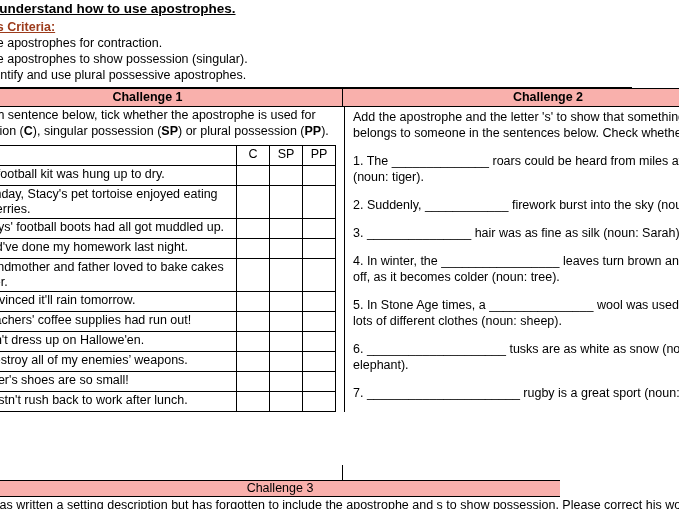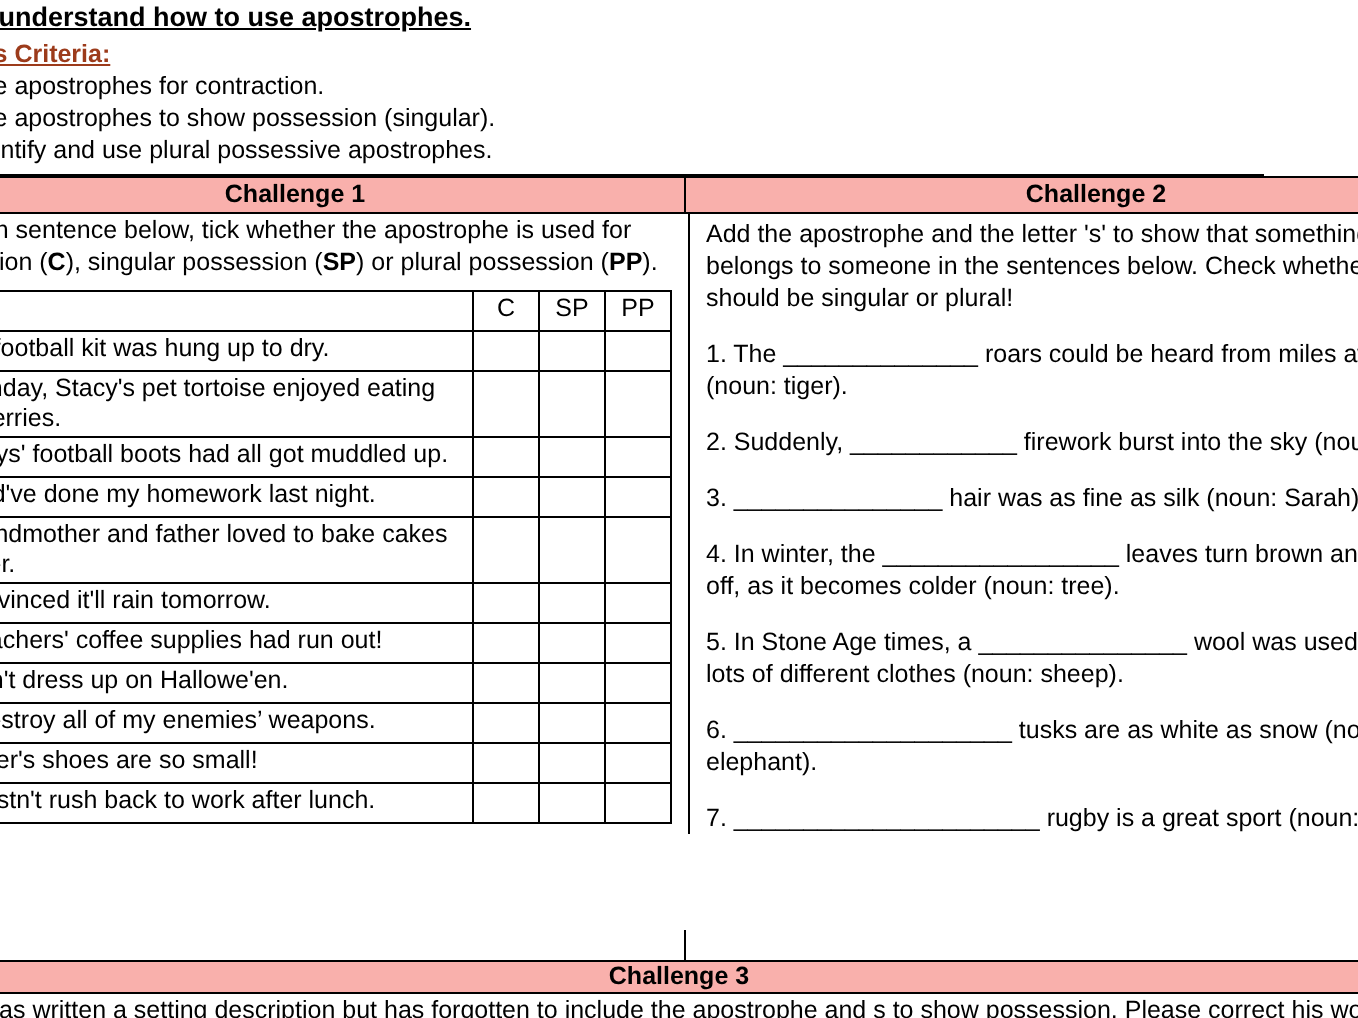--- a/index.html
+++ b/index.html
@@ -145,27 +145,27 @@
     padding-top: 12px;
     white-space: nowrap;
   }
   .q .wrap2 { display: block; white-space: nowrap; }
 
   
   .c3-band {
     position: absolute;
     left: 0;
     top: 480px;
-    width: 679px;
+    width: 560px;
     background: #f9b0ac;
     border-top: 1px solid #000;
     border-bottom: 1px solid #000;
     text-align: center;
     font-size: 12.5px;
-    font-weight: bold;
+    font-weight: normal;
     line-height: 15px;
     box-sizing: border-box;
   }
   .c3-text {
     position: absolute;
     left: -47px;
     top: 498px;
     width: 800px;
     font-size: 12.5px;
     line-height: 15px;
@@ -291,21 +291,20 @@
             <td class="mark-cell"></td>
           </tr>
         </tbody>
       </table>
     </div>
 
     <div class="col-right">
       <div class="intro right-intro">
         <span>Add the apostrophe and the letter 's' to show that something</span><br>
         <span>belongs to someone in the sentences below. Check whether it</span><br>
-        <span>should be singular or plural!</span>
       </div>
 
       <div class="q">
         <span class="wrap2">1. The ______________ roars could be heard from miles away</span>
         <span class="wrap2">(noun: tiger).</span>
       </div>
 
       <div class="q">
         <span class="wrap2">2. Suddenly, ____________ firework burst into the sky (noun: Ben).</span>
       </div>

